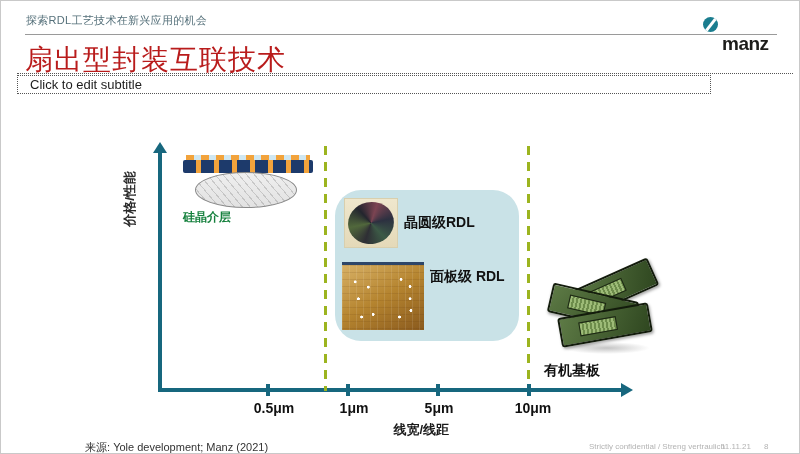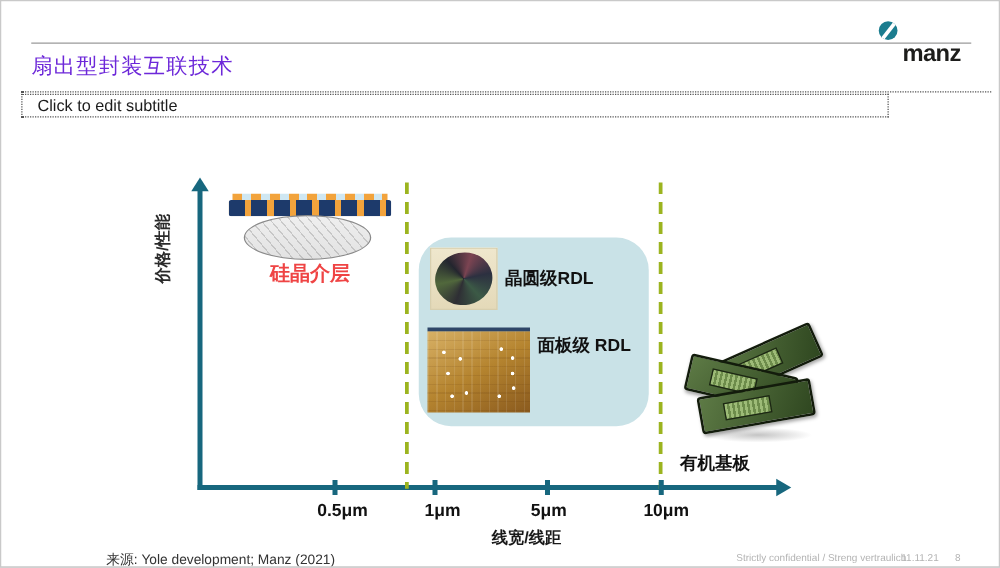--- a/index.html
+++ b/index.html
@@ -15,21 +15,21 @@
   .logo { left:700px; top:10px; width:80px; height:22px; }
   .logo-mark { position:absolute; left:2px; top:6px; width:15px; height:15px;
     border-radius:50%; background:#1b7d8f; overflow:hidden; }
   .logo-slash { position:absolute; left:7px; top:-3px; width:3px; height:20px;
     background:#ffffff; transform:rotate(38deg); }
   .logo-word { position:absolute; left:21px; top:2px; font-size:19px; font-weight:bold;
     color:#1d1d1b; letter-spacing:-0.5px;margin-top:20px; }
   .header-rule { left:24px; top:33px; width:752px; height:0; border-top:1px solid #9a9a9a; }
 
   
-  .slide-title { left:24px; top:40px; font-size:17px; color:#6d28d9; letter-spacing:1px; }
+  .slide-title { left:24px; top:40px; font-size:28px; color:#b91c1c; letter-spacing:1px; }
   .title-dots { left:16px; top:72px; width:776px; height:0; border-top:1px dotted #555; }
   .subtitle-box { left:16px; top:74px; width:694px; height:19px; border:1px dotted #555; }
   .subtitle-text { position:absolute; left:12px; top:1px; font-size:13px; color:#1c1c1c; }
 
   
   .bullet-line { left:32px; top:106px; font-size:16px; color:#000; }
   .bullet-marker { color:#1a6a80; font-weight:bold; margin-right:9px; }
 
   
   .y-axis { left:157px; top:150px; width:4px; height:241px; background:#17677e; }
@@ -57,22 +57,22 @@
   .interposer-bumps { position:absolute; left:3px; top:0; right:3px; height:5px;
     background:repeating-linear-gradient(to right,#f2a33c 0 8px,#cfe7f2 8px 15px); }
   .interposer-bar { position:absolute; left:0; top:5px; width:100%; height:13px;
     border-radius:2px;
     background:repeating-linear-gradient(to right,transparent 0 13px,#f2a33c 13px 18px),
                linear-gradient(#1d3a6b,#1d3a6b); }
   .wafer-gray { left:194px; top:171px; width:102px; height:36px; border-radius:50%;
     border:1px solid #8a8a8a;
     background:repeating-linear-gradient(50deg,transparent 0 5px,rgba(110,110,110,0.28) 5px 6px),
                linear-gradient(#efefef,#e2e2e2); }
-  .lbl-interposer { left:182px; top:208px; width:130px; text-align:center;
-    font-size:16px; font-weight:bold; color:#ef4444; }
+  .lbl-interposer { left:182px; top:208px; width:130px; 
+    font-size:12px; font-weight:bold; color:#15803d; }
 
   
   .rdl-box { left:334px; top:189px; width:184px; height:151px; border-radius:26px;
     background:#c9e2e7; }
 
   
   .wafer-img { left:343px; top:197px; width:54px; height:50px;
     background:linear-gradient(#efe7cd,#e4d9b8); box-shadow:0 0 0 1px #d8cfae inset; }
   .wafer-disc { position:absolute; left:4px; top:4px; width:46px; height:42px;
     border-radius:50%; transform:rotate(-12deg);
@@ -119,20 +119,21 @@
   .src-vendor { text-decoration:underline wavy #d44444 1px; text-underline-offset:2px; }
   .foot-conf { left:588px; top:441px; font-size:8px; color:#b3b3b3; }
   .foot-date { left:720px; top:441px; font-size:8px; color:#b3b3b3; }
   .foot-page { left:763px; top:441px; font-size:8px; color:#b3b3b3; }
 </style>
 </head>
 <body>
 
 <div id="slide">
 
+  <div class="abs proj-title">探索RDL工艺技术在新兴应用的机会</div>
   <div class="abs logo">
     <div class="logo-mark">
       <div class="logo-slash"></div>
     </div>
     <div class="logo-word">manz</div>
   </div>
   <div class="abs header-rule"></div>
 
   <div class="abs slide-title">扇出型封装互联技术</div>
   <div class="abs title-dots"></div>

